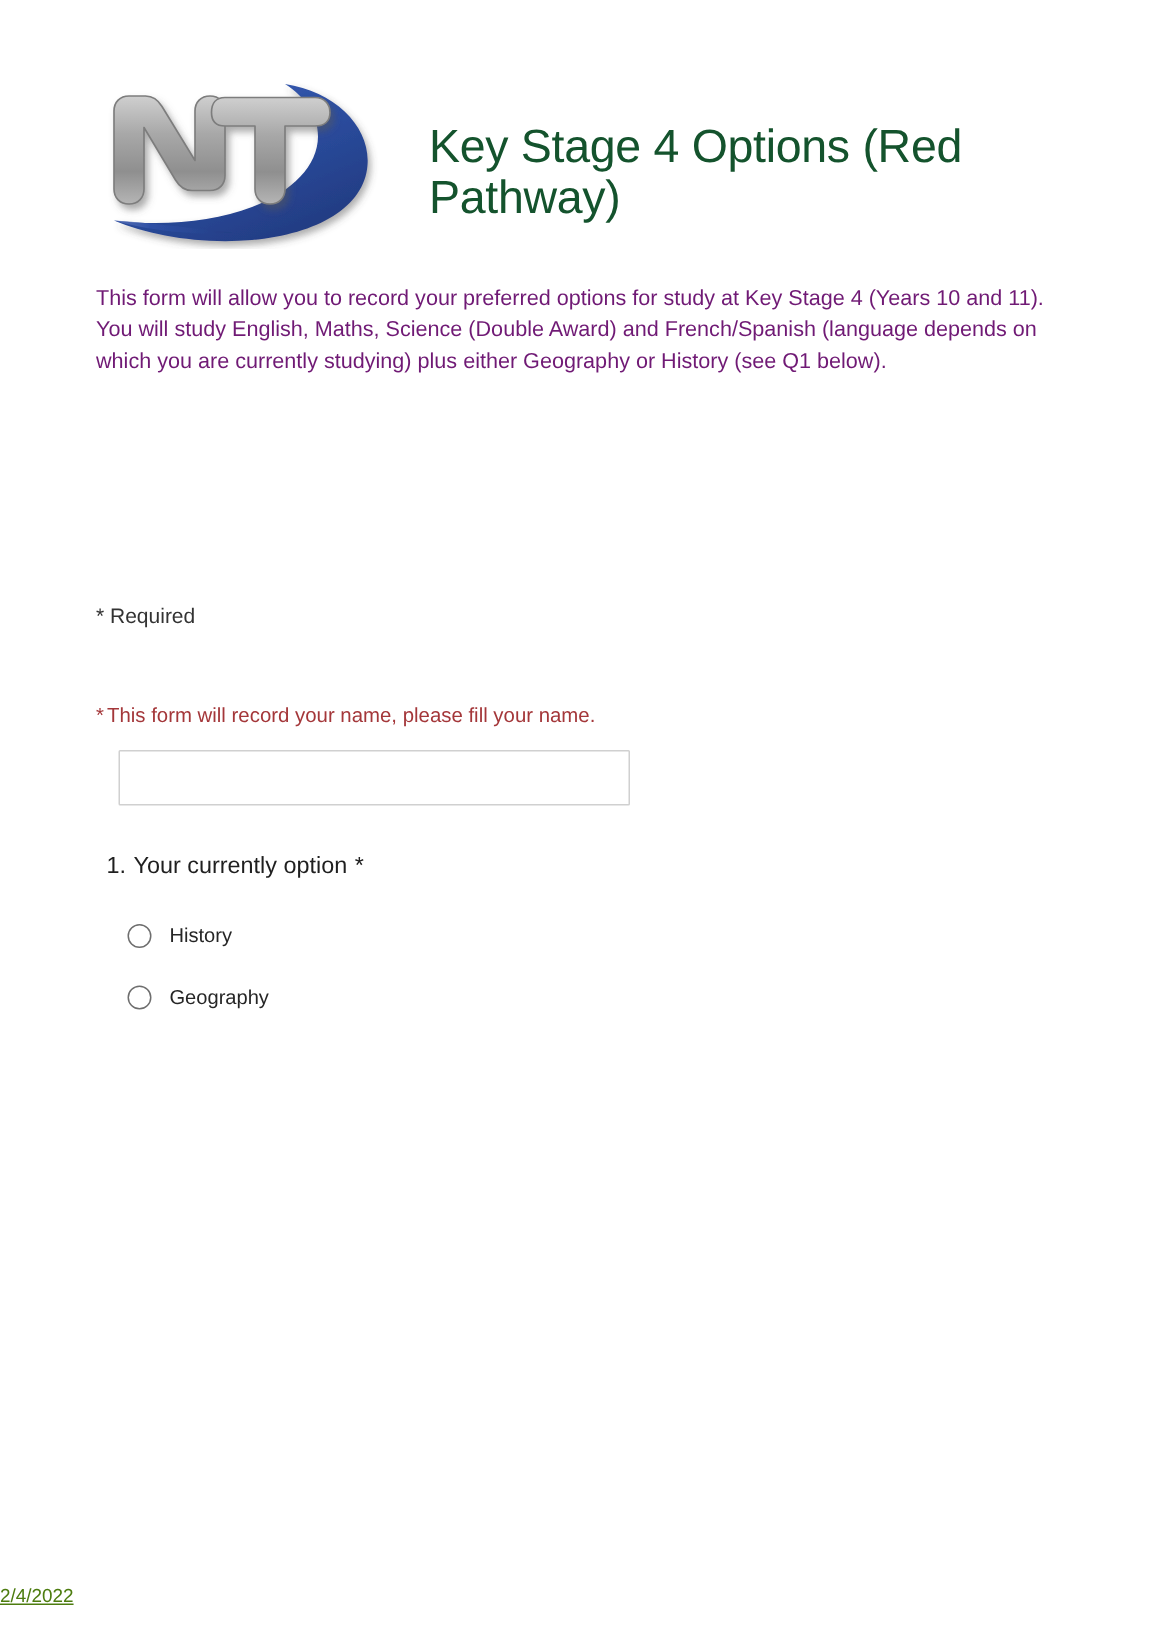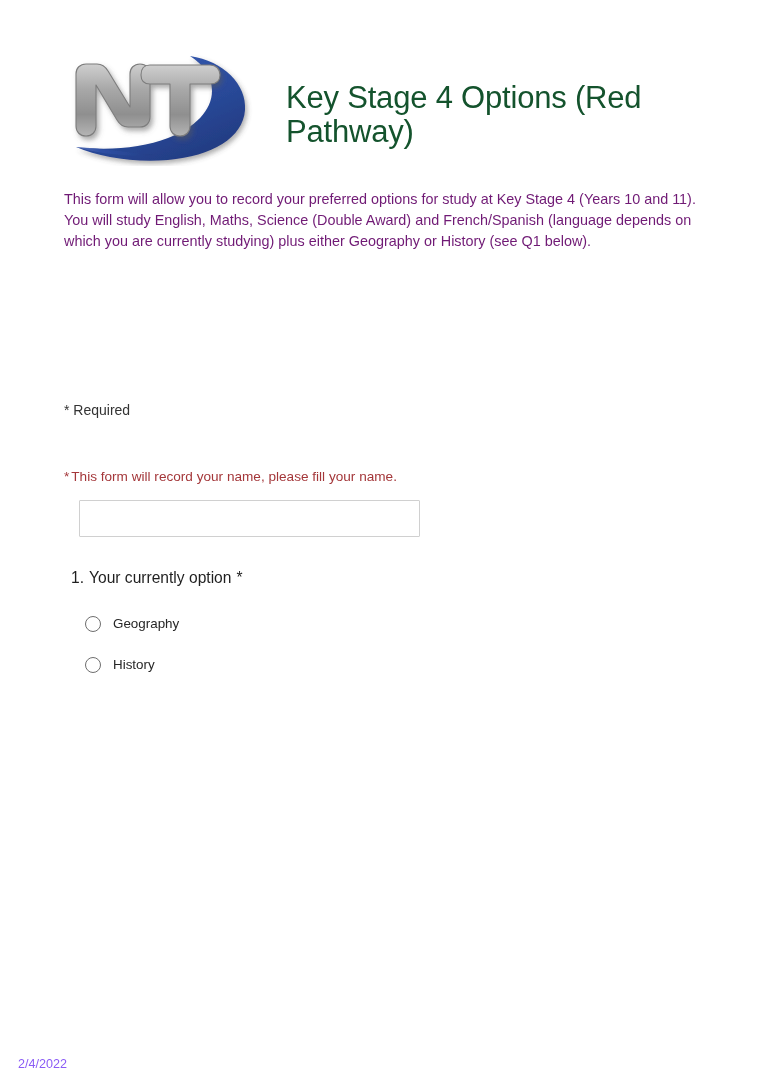--- a/index.html
+++ b/index.html
@@ -163,25 +163,26 @@
   }
   .option-label {
     font-size: 13.4px;
     line-height: 18px;
     color: #262626;
   }
 
   
   .footer-date {
     position: absolute;
-    left: 18px;
+    left: 0;
     bottom: 17px;
     font-size: 12.6px;
     line-height: 16px;
-    color: #8b5cf6;
+    color: #4d7c0f;
+    text-decoration: underline;
   }
 </style>
 </head>
 <body>
 
 <div class="page">
 
   <div class="header">
 
     <div class="logo">
@@ -277,24 +278,24 @@
   <div class="question">
     <div class="question-title">
       <span class="q-number">1.</span>
       <span>Your currently option</span>
       <span class="q-star">*</span>
     </div>
 
     <div class="options">
       <div class="option-row">
         <span class="radio"></span>
-        <span class="option-label">Geography</span>
+        <span class="option-label">History</span>
       </div>
       <div class="option-row">
         <span class="radio"></span>
-        <span class="option-label">History</span>
+        <span class="option-label">Geography</span>
       </div>
     </div>
   </div>
 
   <div class="footer-date">2/4/2022</div>
 
 </div>
 
 </body></html>

